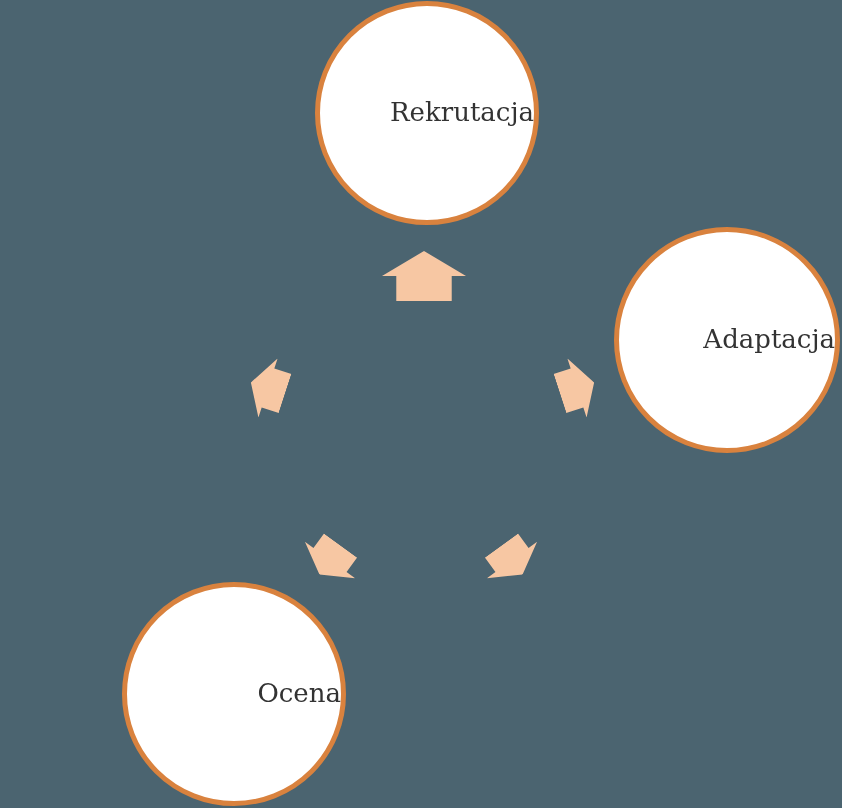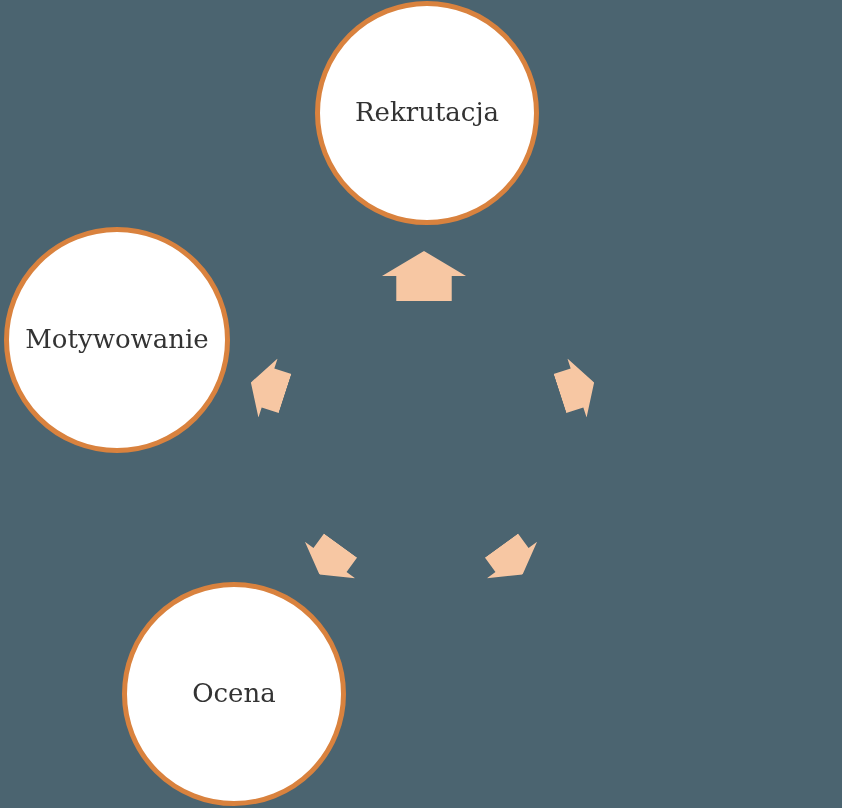--- a/index.html
+++ b/index.html
@@ -15,21 +15,21 @@
     font-family: "DejaVu Serif", "Liberation Serif", serif;
   }
   .node {
     position: absolute;
     border-radius: 50%;
     background: var(--circle-fill, #ffffff);
     border: 5px solid var(--circle-border, #d9823e);
     box-sizing: border-box;
     display: flex;
     align-items: center;
-    justify-content: center;
+    justify-content: flex-end;
     text-align: center;
   }
   .node .label {
     color: var(--text, #333333);
     font-size: 26px;
     line-height: 1.2;
     white-space: nowrap;
   }
   .node.center-node .label {
     font-size: 31px;
@@ -80,23 +80,23 @@
   <div class="block-arrow arrow-right"></div>
   <div class="block-arrow arrow-left"></div>
   <div class="block-arrow arrow-bottom-right"></div>
   <div class="block-arrow arrow-bottom-left"></div>
 
 
   <div class="node pos-top">
     <span class="label">Rekrutacja</span>
   </div>
 
+  <div class="node pos-right">
+    <span class="label">Adaptacja</span>
+  </div>
 
 
   <div class="node pos-bottom-left">
     <span class="label">Ocena</span>
   </div>
 
-  <div class="node pos-left">
-    <span class="label">Motywowanie</span>
-  </div>
 
 </div>
 
 </body></html>

